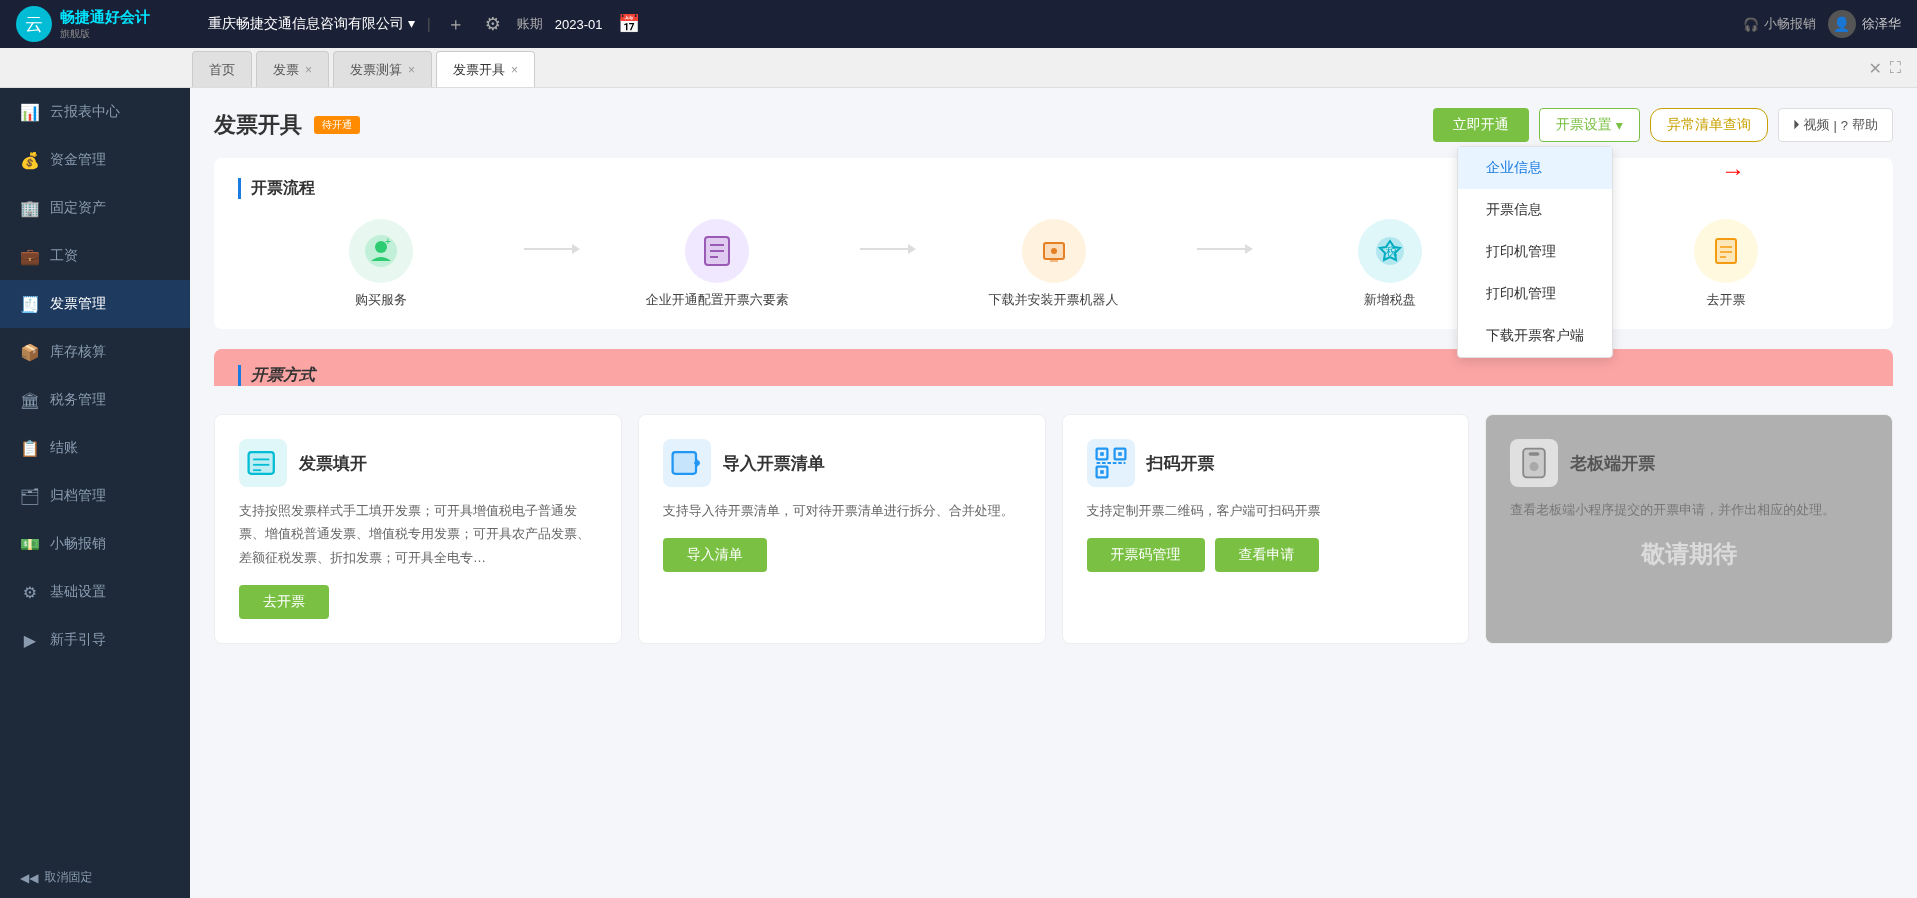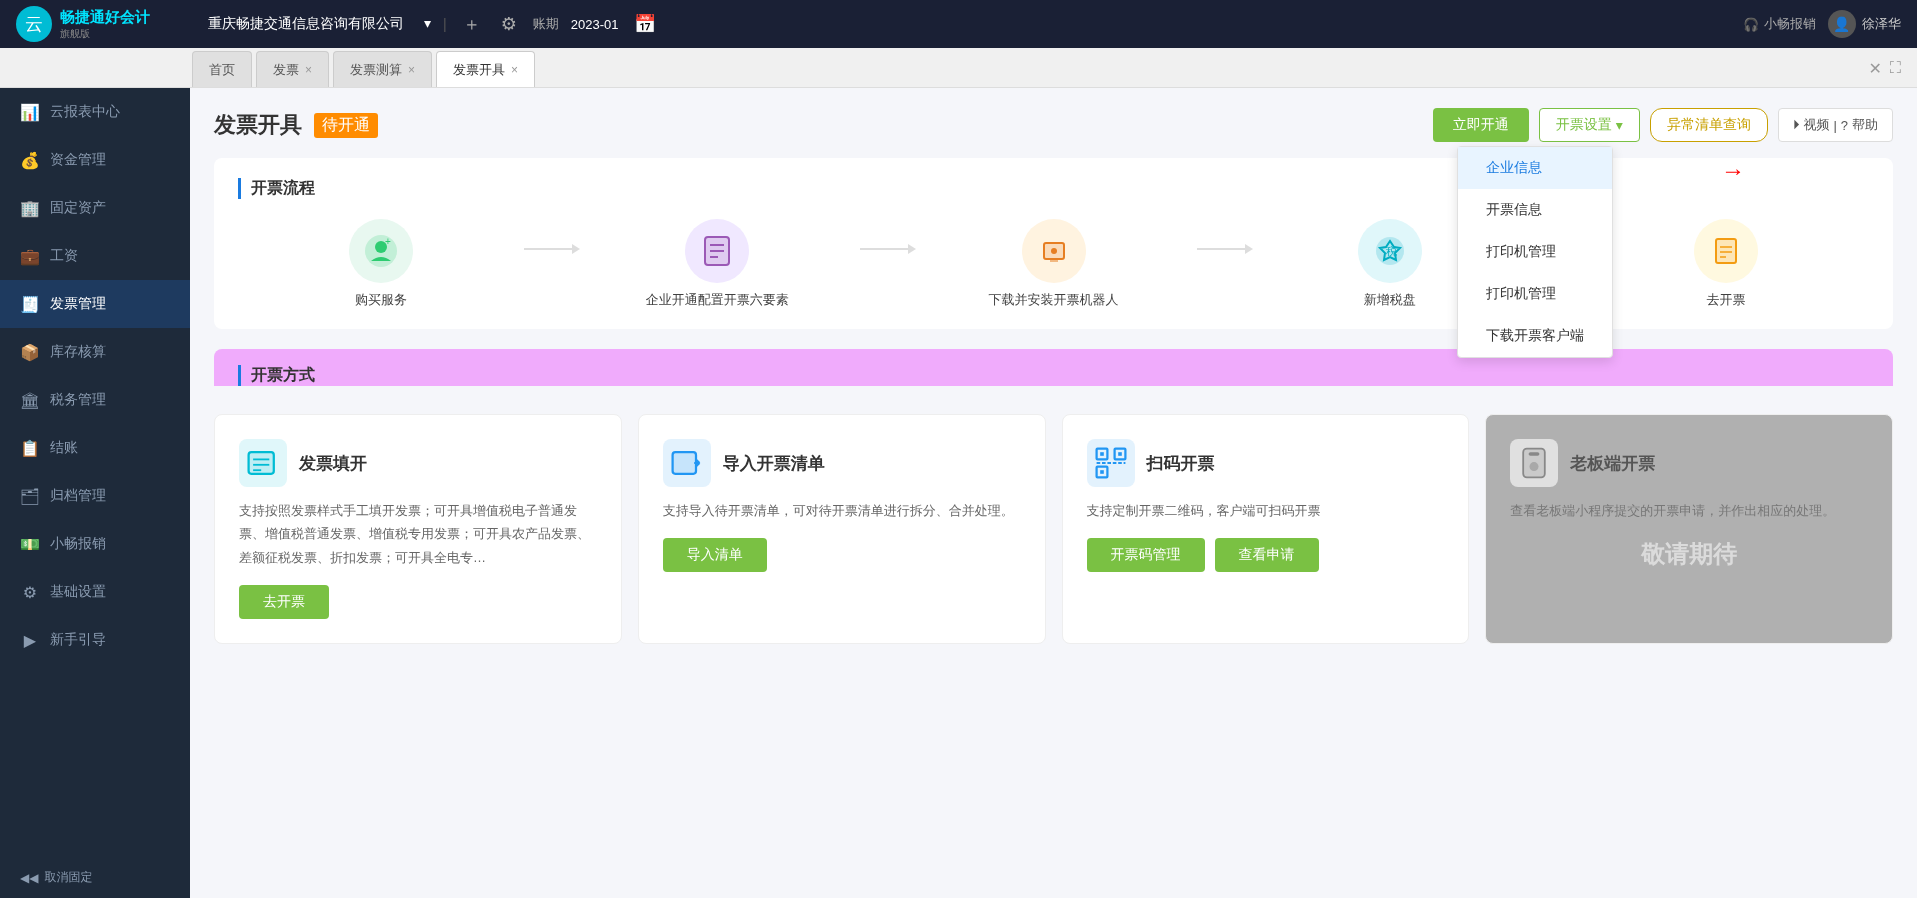--- a/index.html
+++ b/index.html
@@ -2,21 +2,21 @@
 <html><head>
   <meta charset="utf-8">
   <style>
     * { margin: 0; padding: 0; box-sizing: border-box; }
     body { font-family: "Microsoft YaHei", "PingFang SC", sans-serif; font-size: 14px; background: #f5f5f5; width: 1917px; height: 898px; overflow: hidden; display: flex; flex-direction: column; }
 
     
     .top-bar { height: 48px; background: #1a2035; display: flex; align-items: center; padding: 0 16px; gap: 12px; flex-shrink: 0; }
     .logo-area { display: flex; align-items: center; gap: 8px; width: 180px; }
     .logo-icon { width: 36px; height: 36px; background: #00bcd4; border-radius: 50%; display: flex; align-items: center; justify-content: center; color: white; font-size: 18px; }
-    .company-selector { display: flex; align-items: flex-start; gap: 20px; color: #ccc; font-size: 14px; cursor: pointer; }
+    .company-selector { display: flex; align-items: flex-start; gap: 4px; color: #ccc; font-size: 14px; cursor: pointer; }
     .company-selector span { color: white; }
     .top-divider { color: #555; }
     .top-icon-btn { color: #aaa; font-size: 18px; cursor: pointer; padding: 4px; }
     .period-label { color: #aaa; font-size: 13px; }
     .period-value { color: white; font-size: 13px; }
     .calendar-icon { color: #aaa; cursor: pointer; }
     .spacer { flex: 1; }
     .support-btn { display: flex; align-items: center; gap: 4px; color: #aaa; cursor: pointer; font-size: 13px; }
     .user-area { display: flex; align-items: center; gap: 6px; color: #ccc; cursor: pointer; font-size: 13px; }
     .user-avatar { width: 28px; height: 28px; background: #555; border-radius: 50%; display: flex; align-items: center; justify-content: center; color: #aaa; font-size: 14px; }
@@ -35,21 +35,21 @@
     .sidebar-item { display: flex; align-items: center; gap: 10px; padding: 14px 20px; color: #8a9bb0; cursor: pointer; font-size: 14px; transition: background 0.2s; }
     .sidebar-item.active { background: #1e3a5f; color: white; }
     .sidebar-icon { width: 20px; height: 20px; display: flex; align-items: center; justify-content: center; font-size: 16px; flex-shrink: 0; }
     .sidebar-bottom { padding: 12px 20px; color: #8a9bb0; font-size: 12px; cursor: pointer; display: flex; align-items: center; gap: 6px; }
 
     
     .content { flex: 1; background: #f5f6fa; overflow-y: auto; position: relative; }
     .page-header { padding: 20px 24px 16px; display: flex; align-items: center; justify-content: space-between; }
     .page-title-area { display: flex; align-items: center; gap: 12px; }
     .page-title { font-size: 22px; font-weight: bold; color: #333; }
-    .status-badge { background: #ff8c00; color: white; font-size: 16px; padding: 2px 8px; border-radius: 3px; }
+    .status-badge { background: #ff8c00; color: white; font-size: 10px; padding: 2px 8px; border-radius: 3px; }
     .header-actions { display: flex; align-items: center; gap: 10px; position: relative; }
     .btn-primary { background: #7ac143; color: white; border: none; padding: 8px 20px; border-radius: 4px; cursor: pointer; font-size: 14px; }
     .btn-outline-green { background: white; color: #7ac143; border: 1.5px solid #7ac143; padding: 7px 16px; border-radius: 4px; cursor: pointer; font-size: 14px; display: flex; align-items: center; gap: 4px; }
     .btn-outline-yellow { background: white; color: #c8a000; border: 1.5px solid #c8a000; padding: 7px 16px; border-radius: 12px; cursor: pointer; font-size: 14px; }
     .btn-video { background: white; color: #555; border: 1px solid #ddd; padding: 7px 14px; border-radius: 4px; cursor: pointer; font-size: 13px; display: flex; align-items: center; gap: 4px; }
 
     
     .dropdown-menu { position: absolute; top: calc(100% + 4px); right: 280px; background: white; border: 1px solid #e0e0e0; border-radius: 4px; box-shadow: 0 4px 12px rgba(0,0,0,0.12); z-index: 100; min-width: 150px; }
     .dropdown-item { padding: 12px 28px; cursor: pointer; color: #333; font-size: 14px; white-space: nowrap; }
     .dropdown-item.highlighted { background: #e8f4ff; color: #1a7be0; }
@@ -308,21 +308,21 @@
               <line x1="12" y1="24" x2="18" y2="24" stroke="#f39c12" stroke-width="1.5"></line>
             </svg>
           </div>
           <div class="flow-step-label">去开票</div>
         </div>
 
       </div>
     </div>
 
     <div style="padding: 0 24px 8px;">
-      <div style="background:#f0abfc;border-radius:8px 8px 0 0;padding:16px 24px 0;">
+      <div style="background:#fca5a5;border-radius:8px 8px 0 0;padding:16px 24px 0;font-style:italic;">
         <div class="section-title">开票方式</div>
       </div>
     </div>
 
     <div class="method-cards">
 
       <div class="method-card">
         <div class="method-card-header">
           <div class="method-icon" style="background:#e0f7fa;">
             <svg width="36" height="36" viewBox="0 0 40 40">
@@ -381,20 +381,20 @@
           <div class="method-icon" style="background:#e0e0e0;">
             <svg width="36" height="36" viewBox="0 0 40 40">
               <rect x="8" y="4" width="24" height="32" rx="4" fill="#999" opacity="0.3"></rect>
               <rect x="8" y="4" width="24" height="32" rx="4" fill="none" stroke="#888" stroke-width="2"></rect>
               <rect x="14" y="8" width="12" height="4" rx="2" fill="#888"></rect>
               <circle cx="20" cy="24" r="5" fill="#888" opacity="0.5"></circle>
             </svg>
           </div>
           <span class="method-title" style="color:#555;">老板端开票</span>
         </div>
-        <div style="color:#777;font-size:13px;line-height:1.8;margin-bottom:16px;">查看老板端小程序提交的开票申请，并作出相应的处理。</div>
+        <div style="color:#777;font-size:13px;line-height:1.8;margin-bottom:16px;font-family:Liberation Mono, monospace;">查看老板端小程序提交的开票申请，并作出相应的处理。</div>
         <div style="font-size:24px;font-weight:bold;color:rgba(255,255,255,0.55);text-align:center;margin-top:8px;">敬请期待</div>
       </div>
 
     </div>
 
   </div>
 </div>
 
 </body></html>

